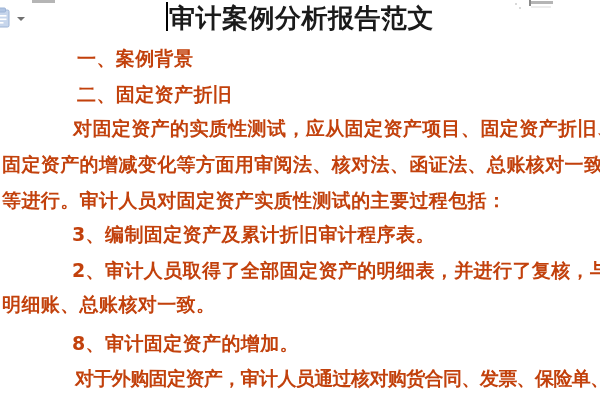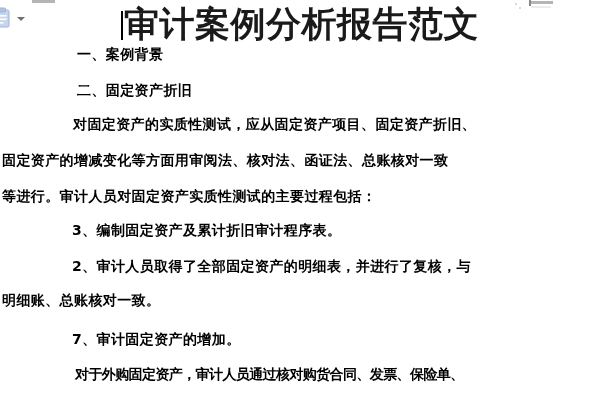--- a/index.html
+++ b/index.html
@@ -34,30 +34,30 @@
     width: 0; height: 0;
     border-left: 4px solid transparent;
     border-right: 4px solid transparent;
     border-top: 4px solid #707070;
   }
 
   
   .doc-line {
     position: absolute;
     font-weight: 700;
-    font-size: 14px;
+    font-size: 19px;
     letter-spacing: 0.4px;
     white-space: nowrap;
-    color: #000000;
+    color: #c2410c;
     cursor: text;
   }
   .title-line {
     position: absolute; top: 1px; left: 0; width: 600px;
     text-align: center;
-    font-weight: 700; font-size: 35px; letter-spacing: 0.5px;
+    font-weight: 700; font-size: 26px; letter-spacing: 0.5px;
     white-space: nowrap; cursor: text;
   }
   .caret {
     display: inline-block;
     width: 2px; height: 29px;
     background: #000;
     vertical-align: -4px;
     margin-right: 1px;
   }
   .l0 { top: 46px;  left: 77px; }
@@ -99,14 +99,14 @@
 </div>
 
 <div class="doc-line l0">一、案例背景</div>
 <div class="doc-line l1">二、固定资产折旧</div>
 <div class="doc-line l2">对固定资产的实质性测试，应从固定资产项目、固定资产折旧、</div>
 <div class="doc-line l3">固定资产的增减变化等方面用审阅法、核对法、函证法、总账核对一致</div>
 <div class="doc-line l4">等进行。审计人员对固定资产实质性测试的主要过程包括：</div>
 <div class="doc-line l5">3、编制固定资产及累计折旧审计程序表。</div>
 <div class="doc-line l6">2、审计人员取得了全部固定资产的明细表，并进行了复核，与</div>
 <div class="doc-line l7">明细账、总账核对一致。</div>
-<div class="doc-line l8">7、审计固定资产的增加。</div>
+<div class="doc-line l8">8、审计固定资产的增加。</div>
 <div class="doc-line l9">对于外购固定资产，审计人员通过核对购货合同、发票、保险单、</div>
 
 </body></html>

